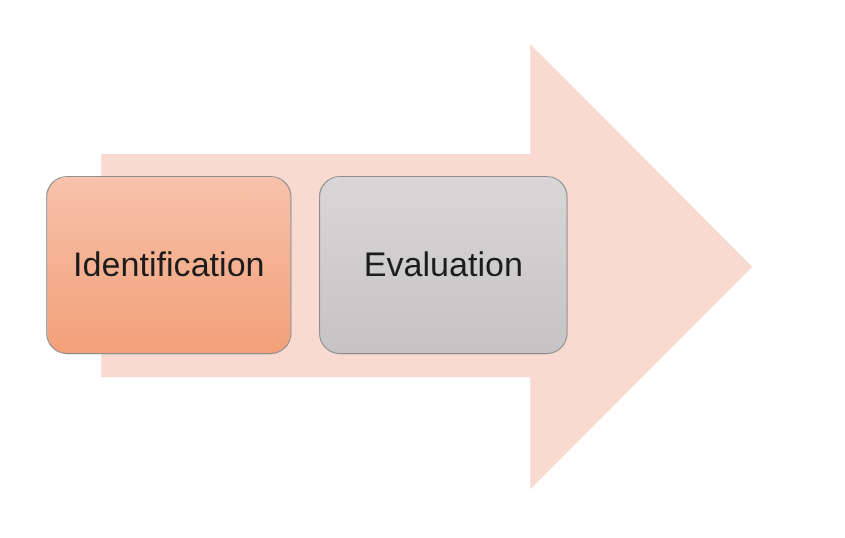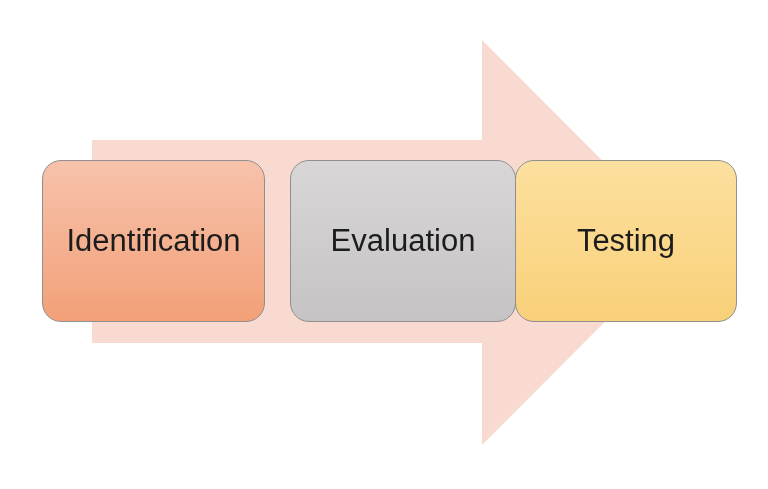--- a/index.html
+++ b/index.html
@@ -55,17 +55,14 @@
   </svg>
 
   <div class="step-box step-1" style="background: linear-gradient(rgb(247, 194, 171), rgb(242, 160, 120)); border-color: rgb(143, 143, 143); color: rgb(28, 28, 28);">
     <span class="step-label">Identification</span>
   </div>
 
   <div class="step-box step-2" style="background: linear-gradient(rgb(216, 214, 214), rgb(197, 195, 196)); border-color: rgb(143, 143, 143); color: rgb(28, 28, 28);">
     <span class="step-label">Evaluation</span>
   </div>
 
-  <div class="step-box step-3" style="background: linear-gradient(rgb(252, 224, 158), rgb(249, 208, 121)); border-color: rgb(143, 143, 143); color: rgb(28, 28, 28);">
-    <span class="step-label">Testing</span>
-  </div>
 
 </div>
 
 </body></html>

